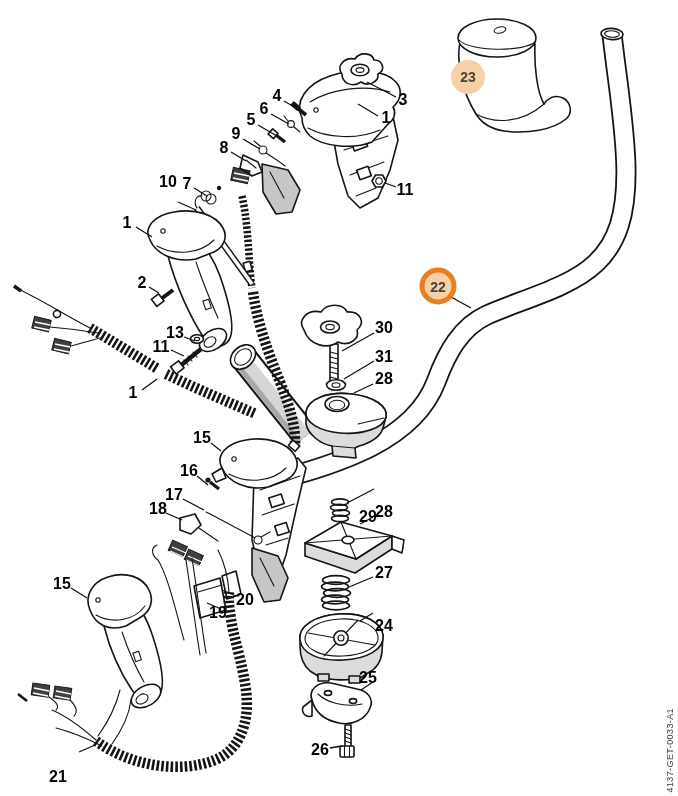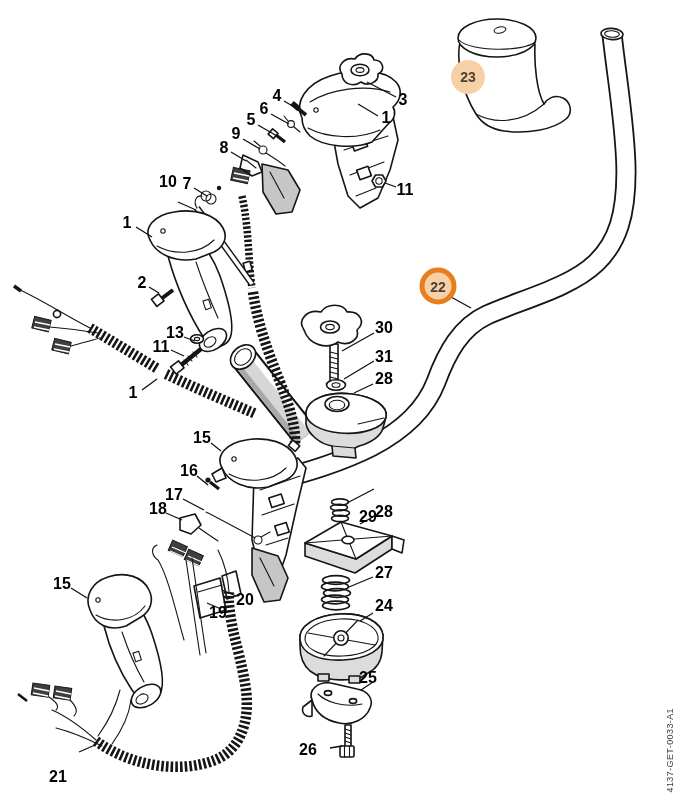--- a/index.html
+++ b/index.html
@@ -344,23 +344,23 @@
       <div class="callout plain" style="left: 161px; top: 347px;">11</div>
       <div class="callout plain" style="left: 133px; top: 393px;">1</div>
       <div class="callout soft" style="left: 468px; top: 77px;">23</div>
       <div class="callout ring" style="left: 438px; top: 286px;">22</div>
       <div class="callout plain" style="left: 384px; top: 328px;">30</div>
       <div class="callout plain" style="left: 384px; top: 357px;">31</div>
       <div class="callout plain" style="left: 384px; top: 379px;">28</div>
       <div class="callout plain" style="left: 368px; top: 484px; margin-top: 33px;">29</div>
       <div class="callout plain" style="left: 384px; top: 512px;">28</div>
       <div class="callout plain" style="left: 384px; top: 573px;">27</div>
-      <div class="callout plain" style="left: 384px; top: 606px;">24</div>
+      <div class="callout plain" style="left: 384px; top: 626px;">24</div>
       <div class="callout plain" style="left: 368px; top: 678px;">25</div>
-      <div class="callout plain" style="left: 308px; top: 750px;">26</div>
+      <div class="callout plain" style="left: 320px; top: 750px;">26</div>
       <div class="callout plain" style="left: 202px; top: 438px;">15</div>
       <div class="callout plain" style="left: 189px; top: 471px;">16</div>
       <div class="callout plain" style="left: 174px; top: 495px;">17</div>
       <div class="callout plain" style="left: 158px; top: 509px;">18</div>
       <div class="callout plain" style="left: 62px; top: 584px;">15</div>
       <div class="callout plain" style="left: 245px; top: 600px;">20</div>
       <div class="callout plain" style="left: 218px; top: 613px;">19</div>
       <div class="callout plain" style="left: 58px; top: 755px; margin-top: 22px;">21</div>
     </div>
 

